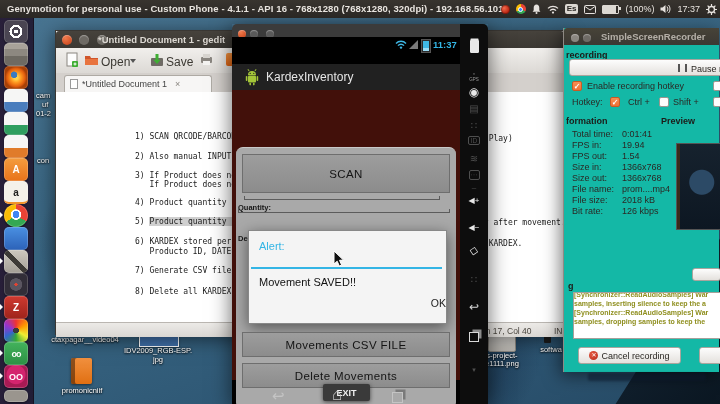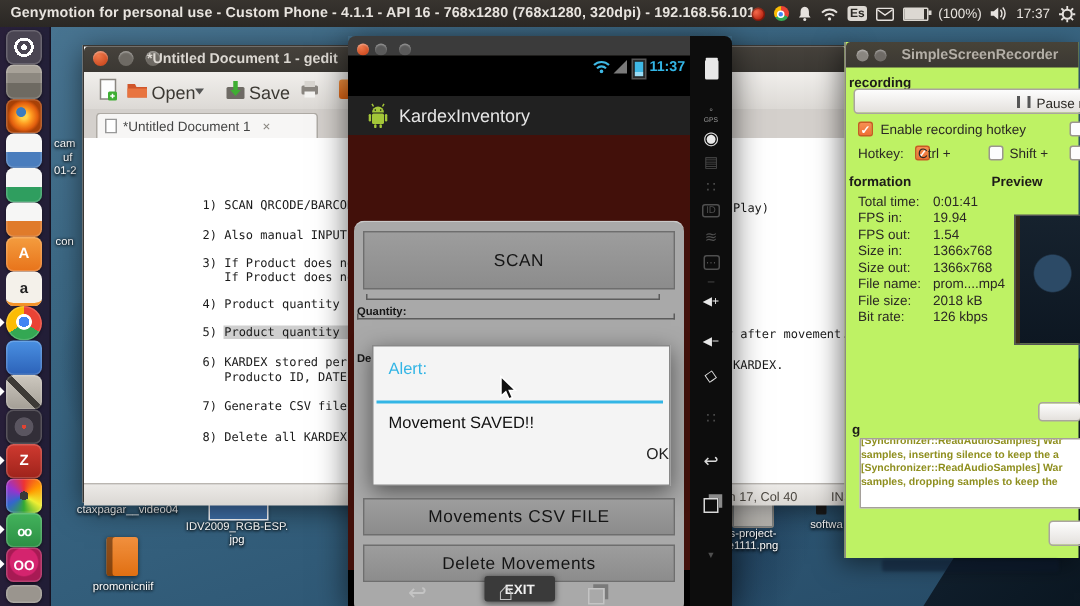--- a/index.html
+++ b/index.html
@@ -82,21 +82,21 @@
   .uline:before{left:0}.uline:after{right:0}
   .alert{position:absolute;left:12px;top:82px;width:197px;height:92px;background:#f4f4f4;box-shadow:0 4px 14px rgba(0,0,0,.5);border:1px solid #888}
   .alert .atitle{position:absolute;left:10px;top:9px;font-size:11px;color:#33b5e5}
   .alert .adiv{position:absolute;left:2px;top:36px;width:191px;height:2px;background:#33b5e5}
   .alert .amsg{position:absolute;left:10px;top:45px;font-size:11px;color:#111}
   .alert .aok{position:absolute;left:0;top:66px;width:100%;text-align:right;font-size:10.5px;color:#222}
   .exitbox{position:absolute;left:87px;top:236px;width:47px;height:17px;background:#3a3a3a;color:#f0f0f0;font-size:9px;font-weight:bold;display:flex;align-items:center;justify-content:center;border-radius:2px;box-shadow:0 1px 4px rgba(0,0,0,.6)}
   .navic{color:#c4c4c4;font-size:15px;line-height:15px}
   .recents{width:9px;height:9px;border:1.5px solid #c4c4c4;box-shadow:3px -3px 0 -0.5px #7a7a7a}
   
-  #ssr{left:563px;top:28px;width:156px;height:344px;z-index:12;box-shadow:-3px 4px 16px rgba(0,0,0,.5);background:#bef264;border-left:1px solid #8e8a84;box-sizing:border-box}
+  #ssr{left:563px;top:28px;width:156px;height:344px;z-index:12;box-shadow:-3px 4px 16px rgba(0,0,0,.5);background:#14b8a6;border-left:1px solid #8e8a84;box-sizing:border-box}
   .s-title{position:absolute;left:0;top:0;width:100%;height:17px;background:linear-gradient(#474338,#3b3833);border-radius:3px 0 0 0}
   .s-title .t{position:absolute;left:37px;top:3px;color:#b4afa7;font-size:9.5px;font-weight:bold}
   .slabel{font-size:9px;color:#2b2824}
   .sbold{font-weight:bold;font-size:9px;color:#1d1b18}
   .sbtn{background:linear-gradient(#fdfdfd,#e4e1dd);border:1px solid #aaa59e;border-radius:3px;box-sizing:border-box}
   .cb{position:absolute;width:10px;height:10px;border:1px solid #9b968f;background:#fdfdfd;border-radius:2px;box-sizing:border-box}
   .cb.on{background:linear-gradient(#f68f52,#ef7034);border-color:#c85a25}
   .cb.on:after{content:"✓";color:#fff;font-size:8px;line-height:9px;display:block;text-align:center;font-weight:bold}
   .logbox{position:absolute;left:9px;top:264px;width:148px;height:47px;background:#fff;border:1px solid #a5a09a;box-sizing:border-box;overflow:hidden}
   .logline{font-size:7px;line-height:9px;color:#8f8f1f;white-space:nowrap;font-weight:bold}
@@ -306,21 +306,21 @@
       <span class="pauseicon" style="position:absolute;left:108px;top:4px"></span>
       <span class="abs slabel" style="left:121px;top:4px;white-space:nowrap">Pause recording</span>
     </div>
 
     <span class="cb on" style="left:8px;top:53px"></span>
     <span class="abs slabel" style="left:23px;top:53px">Enable recording hotkey</span>
     <span class="cb" style="left:149px;top:53px"></span>
 
     <span class="abs slabel" style="left:8px;top:69px">Hotkey:</span>
     <span class="cb on" style="left:46px;top:69px"></span>
-    <span class="abs slabel" style="left:48px;top:69px">Ctrl +</span>
+    <span class="abs slabel" style="left:64px;top:69px">Ctrl +</span>
     <span class="cb" style="left:95px;top:69px"></span>
     <span class="abs slabel" style="left:109px;top:69px">Shift +</span>
     <span class="cb" style="left:149px;top:69px"></span>
 
     <div class="abs sbold" style="left:2px;top:88px">formation</div>
     <div class="abs sbold" style="left:97px;top:88px">Preview</div>
 
     <div class="abs slabel" style="left:8px;top:101px">Total time:</div>
     <div class="abs slabel" style="left:58px;top:101px">0:01:41</div>
     <div class="abs slabel" style="left:8px;top:112px">FPS in:</div>
@@ -345,20 +345,24 @@
 
     <div class="abs sbtn" style="left:128px;top:240px;width:29px;height:13px"></div>
     <div class="abs sbold" style="left:4px;top:253px">g</div>
     <div class="logbox">
       <div class="logline" style="margin-top:-3px">[Synchronizer::ReadAudioSamples] War</div>
       <div class="logline">samples, inserting silence to keep the a</div>
       <div class="logline">[Synchronizer::ReadAudioSamples] War</div>
       <div class="logline">samples, dropping samples to keep the</div>
     </div>
 
+    <div class="abs sbtn" style="left:14px;top:319px;width:103px;height:17px;display:flex;align-items:center;justify-content:center">
+      <span class="cancelicon">✕</span>
+      <span class="slabel">Cancel recording</span>
+    </div>
     <div class="abs sbtn" style="left:135px;top:319px;width:40px;height:17px"></div>
   </div>
 
   <div class="abs topbar">
     <span class="tb-title">Genymotion for personal use - Custom Phone - 4.1.1 - API 16 - 768x1280 (768x1280, 320dpi) - 192.168.56.101</span>
     <span class="tray">
       <span class="dot-red"></span>
       <span class="chrome"></span>
       <svg width="9" height="11">
           <path d="M4.5 0.5C2.7 0.5 1.7 2 1.7 3.8V6.2L.6 7.7h7.8L7.3 6.2V3.8C7.3 2 6.3 0.5 4.5 0.5z" fill="#e6e2de"></path>

